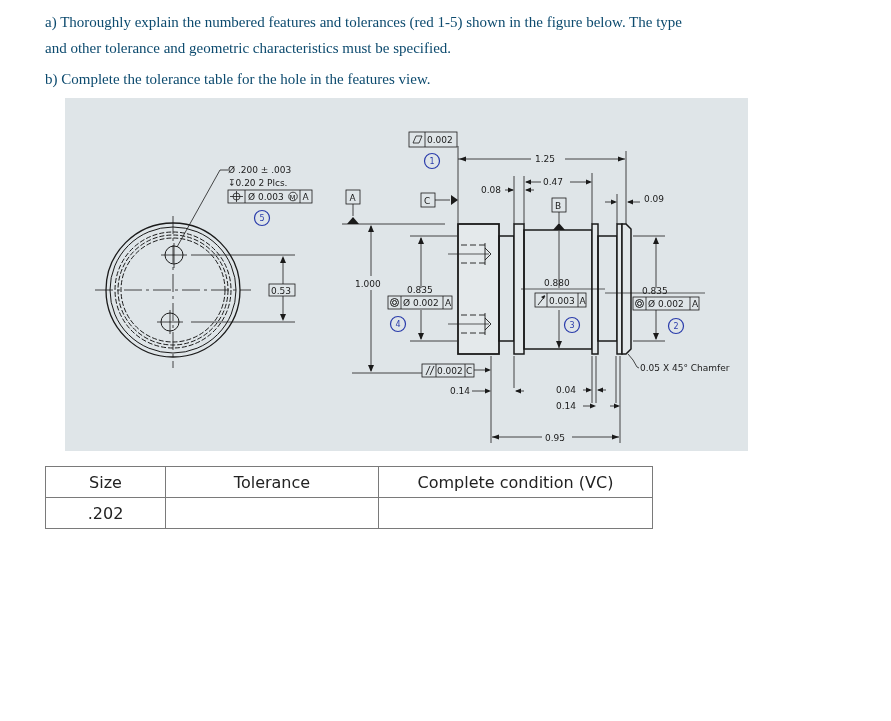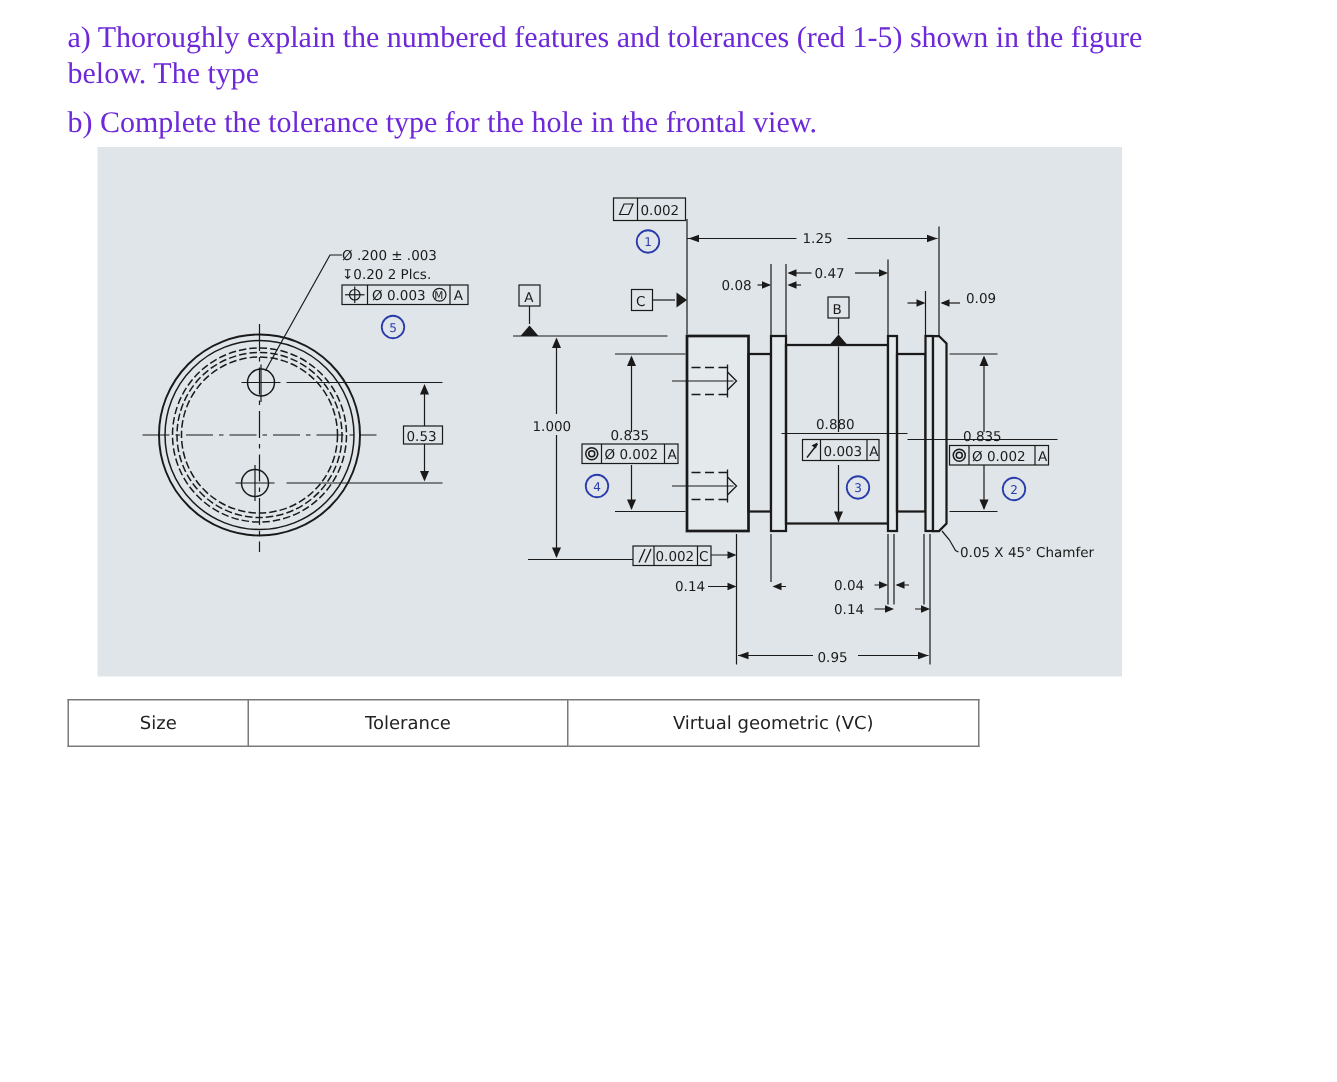--- a/index.html
+++ b/index.html
@@ -1,38 +1,39 @@
 <!DOCTYPE html>
 <html><head>
 <meta charset="utf-8">
 <style>
   html, body { margin:0; padding:0; background:#ffffff; }
   body { width:891px; height:721px; position:relative; overflow:hidden; font-family:"Liberation Serif", serif; color:#222; }
-  .q { position:absolute; left:45px; font-size:20px; line-height:1.2; color:#6d28d9; }
+  .q { position:absolute; left:45px; font-size:15px; line-height:1.2; color:#0c4a6e; }
   #qa { top:13px; width:720px; }
   #qa .l2 { display:block; margin-top:8px; }
   #qb { top:70px; }
   #figure { position:absolute; left:65px; top:98px; width:683px; height:353px; background:#dfe5e8; overflow:hidden; }
   #figure svg { position:absolute; left:0; top:0; }
   .dts { font-family:"DejaVu Sans", sans-serif; font-size:9px; fill:#1a1a1a; }
   .bal { font-family:"DejaVu Sans", sans-serif; font-size:8px; fill:#2a3cab; }
-  table#tol { position:absolute; left:45px; top:466px; border-collapse:collapse; font-family:"DejaVu Sans", sans-serif; font-size:12px; color:#222; }
+  table#tol { position:absolute; left:45px; top:466px; border-collapse:collapse; font-family:"DejaVu Sans", sans-serif; font-size:16px; color:#222; }
   #tol td, #tol th { border:1px solid #7a7a7a; height:30px; padding:0; text-align:center; font-weight:normal; }
   #tol th { height:30px; }
   #tol .c1 { width:119px; }
   #tol .c2 { width:212px; }
   #tol .c3 { width:273px; }
 </style>
 </head>
 <body>
 
 <div class="q" id="qa">
   <span>a) Thoroughly explain the numbered features and tolerances (red 1-5) shown in the figure below. The type</span>
+  <span class="l2">and other tolerance and geometric characteristics must be specified.</span>
 </div>
-<div class="q" id="qb">b) Complete the tolerance type for the hole in the frontal view.</div>
+<div class="q" id="qb">b) Complete the tolerance table for the hole in the features view.</div>
 
 <div id="figure">
 <svg width="683" height="353" viewBox="0 0 683 353" xmlns="http://www.w3.org/2000/svg" stroke="#1a1a1a" fill="none" stroke-width="1">
 
   <g>
     <circle cx="108" cy="192" r="67" stroke-width="1.3"></circle>
     <circle cx="108" cy="192" r="63" stroke-width="1"></circle>
     <circle cx="108" cy="192" r="58" stroke-dasharray="5,2"></circle>
     <circle cx="108" cy="192" r="55" stroke-dasharray="5,2"></circle>
     <circle cx="108" cy="192" r="52" stroke-dasharray="5,2"></circle>
@@ -256,18 +257,23 @@
     <text class="dts" x="480" y="343" stroke="none">0.95</text>
   </g>
 </svg>
 </div>
 
 <table id="tol">
   <thead>
     <tr>
       <th class="c1">Size</th>
       <th class="c2">Tolerance</th>
-      <th class="c3">Virtual geometric (VC)</th>
+      <th class="c3">Complete condition (VC)</th>
     </tr>
   </thead>
   <tbody>
+    <tr>
+      <td class="c1">.202</td>
+      <td class="c2"></td>
+      <td class="c3"></td>
+    </tr>
   </tbody>
 </table>
 
 </body></html>

